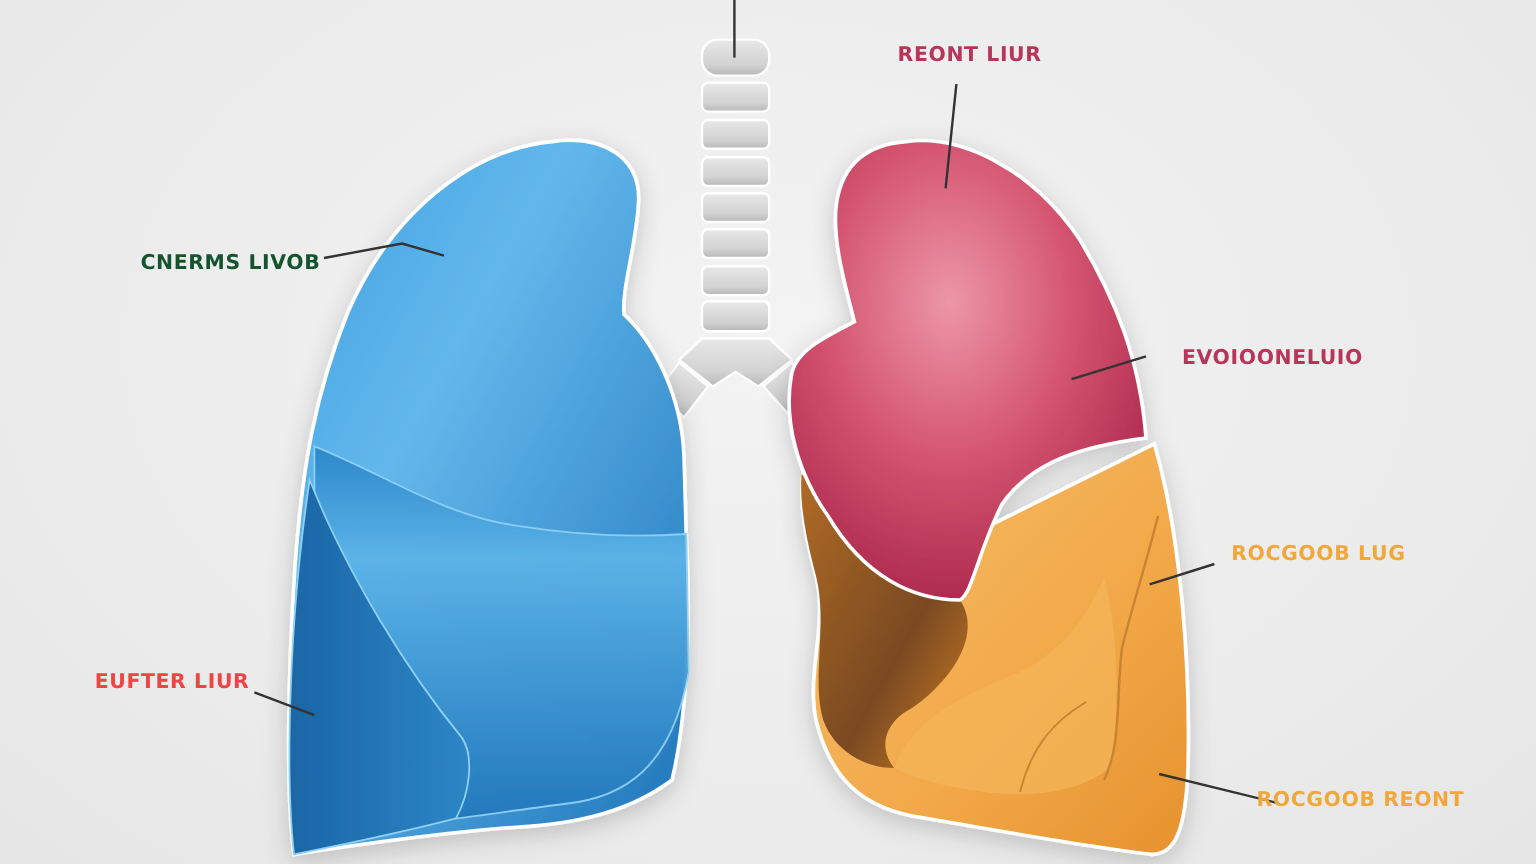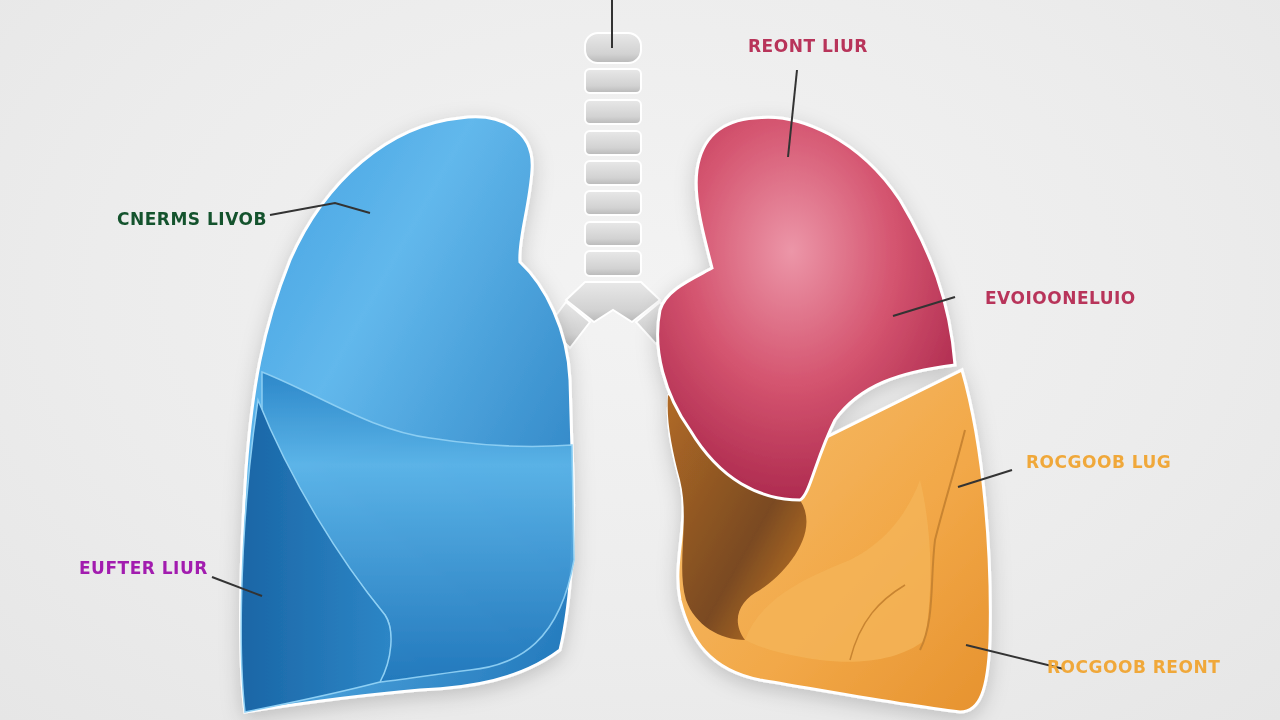--- a/index.html
+++ b/index.html
@@ -7,21 +7,21 @@
     width: 1280px; height: 720px; overflow: hidden; position: relative;
     background: radial-gradient(ellipse at 50% 40%, #f3f3f3 0%, #ececec 60%, #e6e6e6 100%);
     font-family: "Liberation Sans", sans-serif;
   }
   svg.diagram { position: absolute; left: 0; top: 0; }
   .label {
     position: absolute; font-family: "DejaVu Sans", sans-serif;
     font-size: 17px; font-weight: bold; letter-spacing: 0.5px; white-space: nowrap;
   }
   .lbl-blue { color: #14532d; }
-  .lbl-blue-dark { color: #a21caf; }
+  .lbl-blue-dark { color: #ef4444; }
   .lbl-red { color: #b8345a; }
   .lbl-orange { color: #f0a83a; }
 </style>
 </head>
 <body>
 
 <svg class="diagram" width="1280" height="720" viewBox="0 0 1280 720">
   <defs>
     <linearGradient id="blueTop" x1="0" y1="0" x2="1" y2="1">
       <stop offset="0" stop-color="#3e9ee0"></stop>

